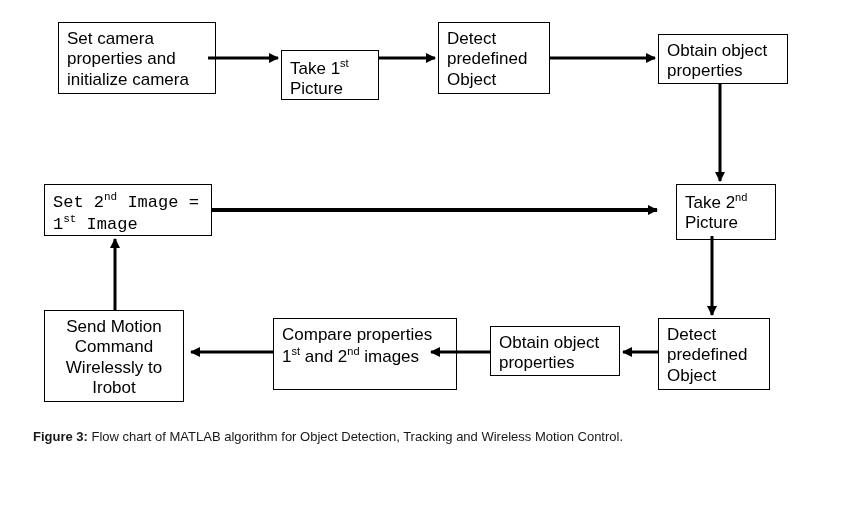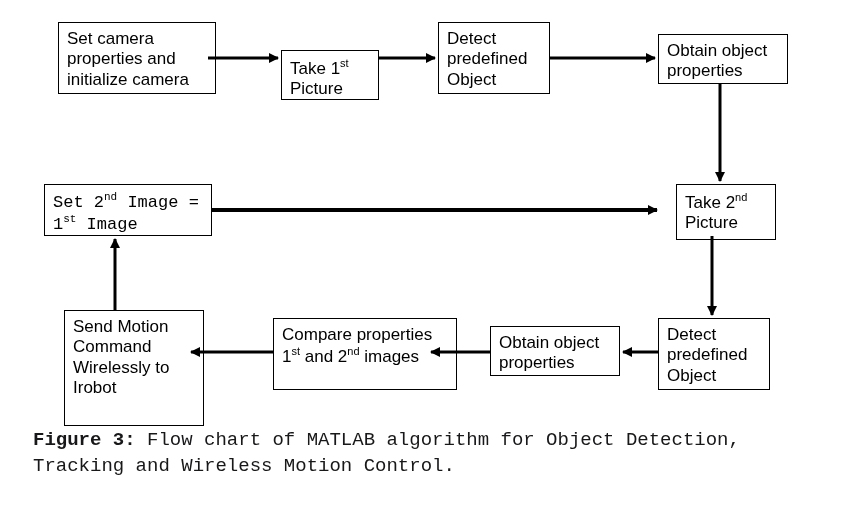--- a/index.html
+++ b/index.html
@@ -17,24 +17,23 @@
     border: 1.5px solid #000;
     background: #fff;
     padding: 6px 8px;
     font-size: 17px;
     line-height: 1.2;
     box-sizing: border-box;
   }
   .box sup { font-size: 11px; }
   .caption {
     position: absolute;
-    font-size: 19px;
+    font-size: 13px;
     color: #18181a;
     line-height: 1.35;
-    font-family: Liberation Mono, monospace;
   }
   .caption b { font-weight: bold; }
   svg.arrows {
     position: absolute;
     left: 0; top: 0;
     width: 855px; height: 505px;
     pointer-events: none;
   }
 </style>
 </head>
@@ -53,21 +52,21 @@
   <span>Obtain object properties</span>
 </div>
 
 <div class="box" style="left:44px; top:184px; width:168px; height:52px;font-family:Liberation Mono, monospace;">
   <span>Set 2<sup>nd</sup> Image = 1<sup>st</sup> Image</span>
 </div>
 <div class="box" style="left:660px; top:184px; width:100px; height:56px;margin-left:16px;">
   <span>Take 2<sup>nd</sup> Picture</span>
 </div>
 
-<div class="box" style="left:64px; top:310px; width:140px; height:116px;">
+<div class="box" style="left:44px; top:310px; width:140px; height:92px;text-align:center;">
   <span>Send Motion Command Wirelessly to Irobot</span>
 </div>
 <div class="box" style="left:273px; top:318px; width:184px; height:72px;">
   <span>Compare properties 1<sup>st</sup> and 2<sup>nd</sup> images</span>
 </div>
 <div class="box" style="left:490px; top:326px; width:130px; height:50px;">
   <span>Obtain object properties</span>
 </div>
 <div class="box" style="left:658px; top:318px; width:112px; height:72px;">
   <span>Detect predefined Object</span>

